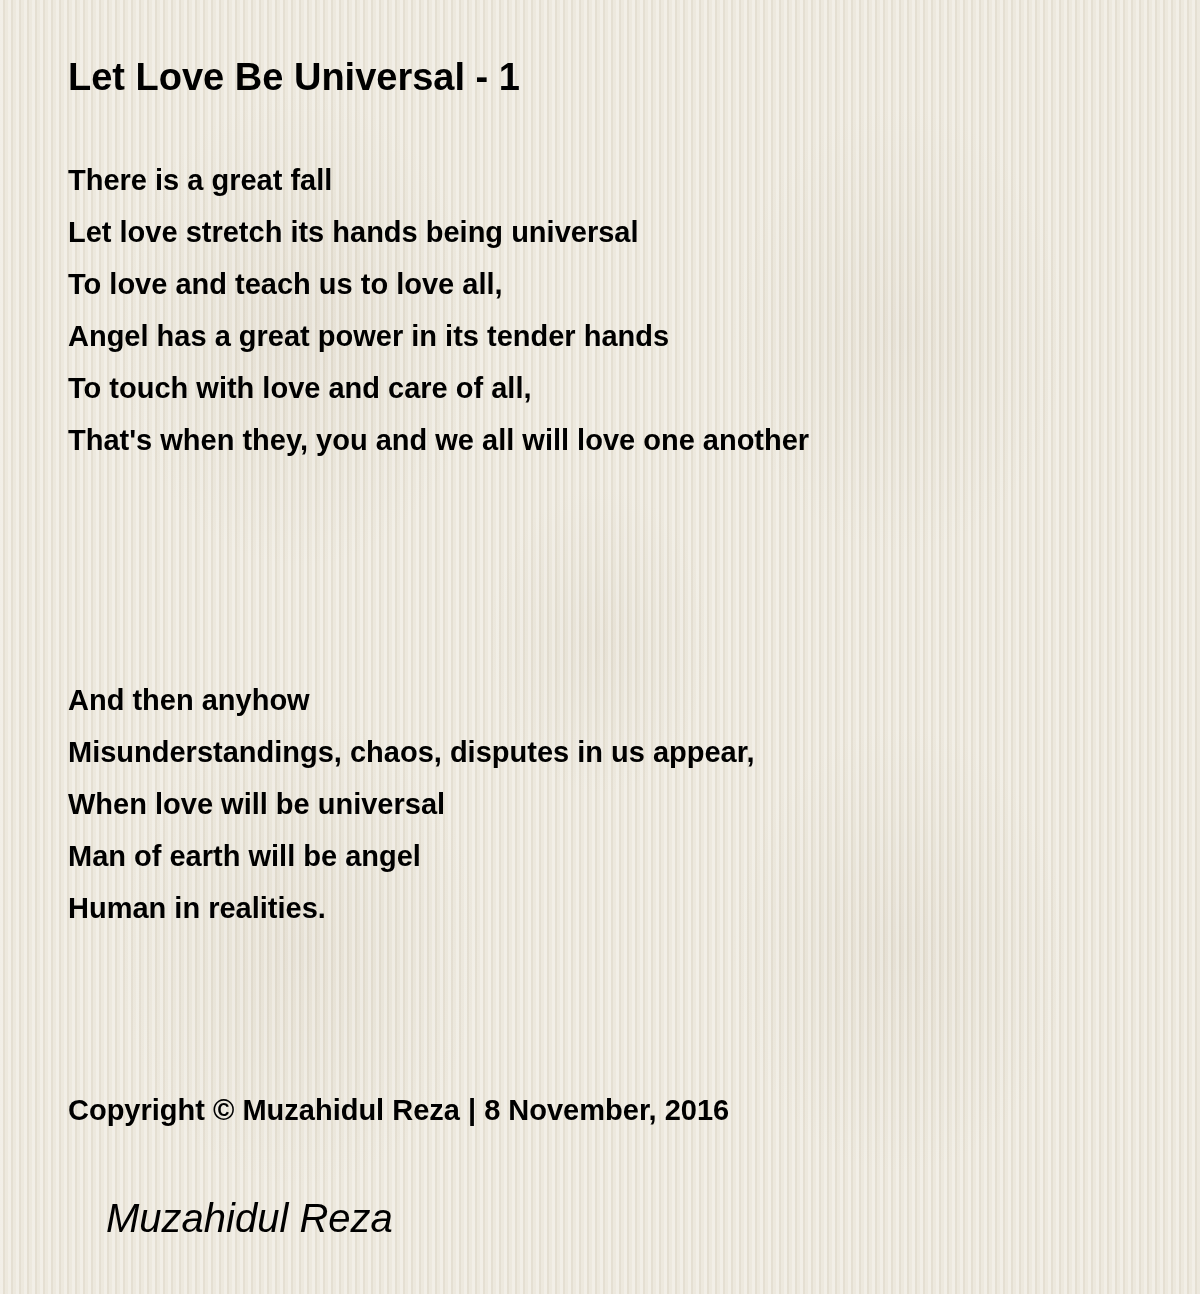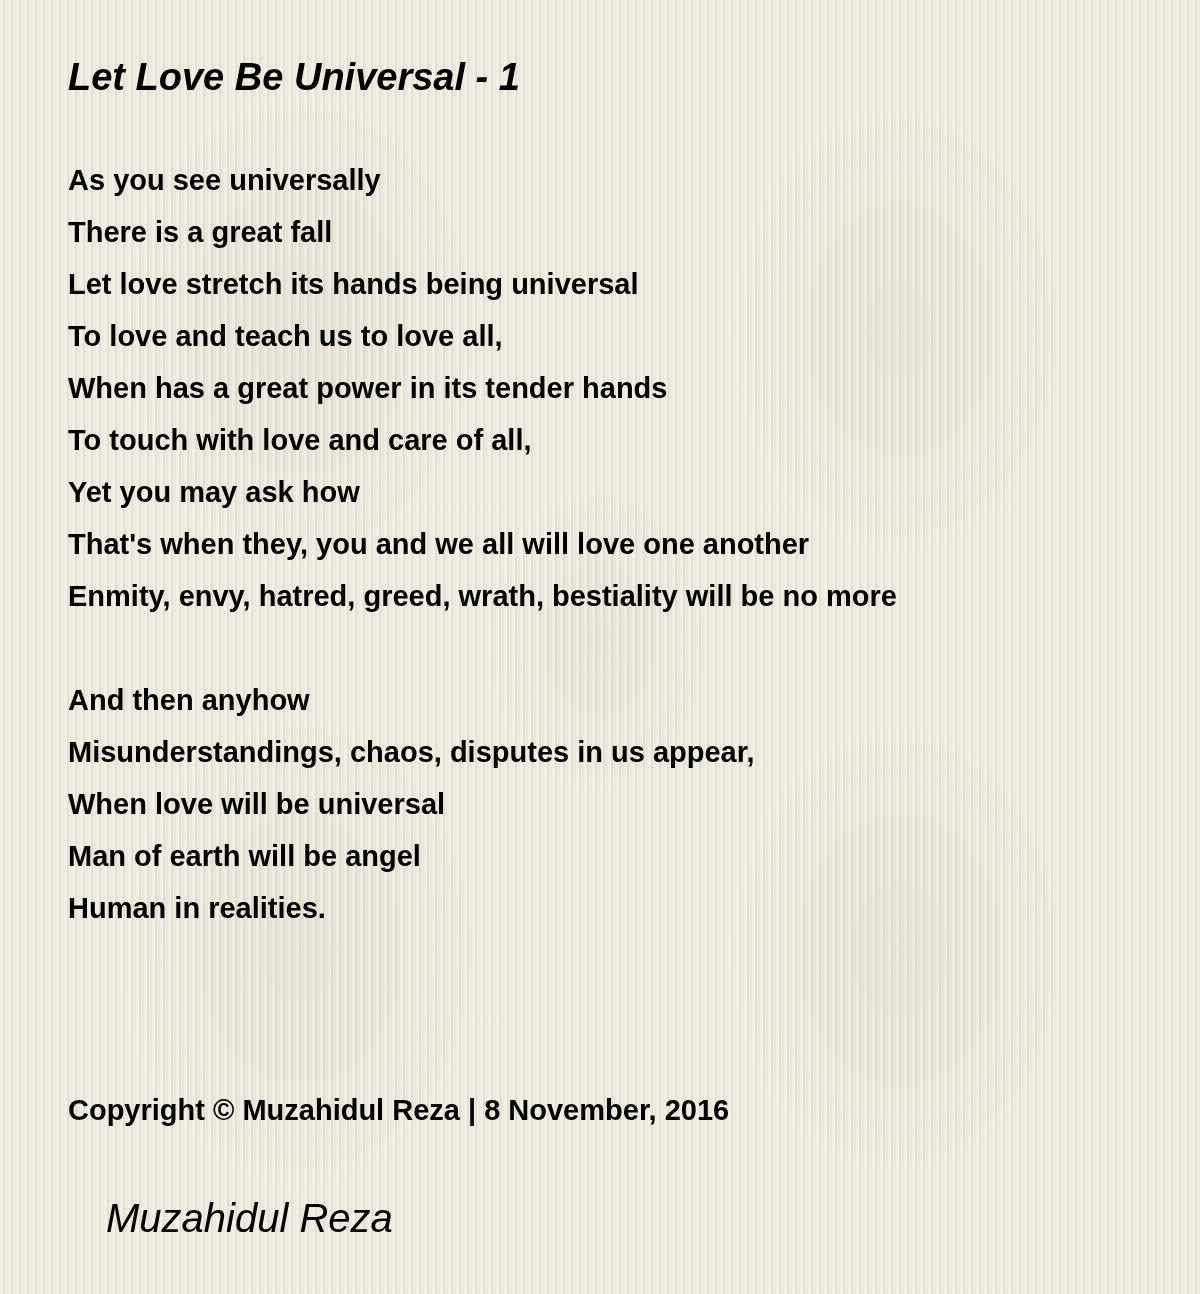--- a/index.html
+++ b/index.html
@@ -33,21 +33,20 @@
     }
     .poem-title {
       position: absolute;
       left: 0;
       top: 54px;
       margin: 0;
       font-size: 38px;
       font-weight: bold;
       line-height: 46px;
       white-space: nowrap;
-      font-style: italic;
     }
     .stanza {
       position: absolute;
       left: 0;
       margin: 0;
       padding: 0;
       list-style: none;
     }
     .stanza-1 { top: 154px; }
     .stanza-2 { top: 674px; }
@@ -79,29 +78,26 @@
       margin-left: 36px;
     }
   </style>
 </head>
 <body>
 
 <div class="poem-card">
   <h1 class="poem-title">Let Love Be Universal - 1</h1>
 
   <ul class="stanza stanza-1">
-    <li class="poem-line">As you see universally</li>
     <li class="poem-line">There is a great fall</li>
     <li class="poem-line">Let love stretch its hands being universal</li>
     <li class="poem-line">To love and teach us to love all,</li>
-    <li class="poem-line">When has a great power in its tender hands</li>
+    <li class="poem-line">Angel has a great power in its tender hands</li>
     <li class="poem-line">To touch with love and care of all,</li>
-    <li class="poem-line">Yet you may ask how</li>
     <li class="poem-line">That's when they, you and we all will love one another</li>
-    <li class="poem-line">Enmity, envy, hatred, greed, wrath, bestiality will be no more</li>
   </ul>
 
   <ul class="stanza stanza-2">
     <li class="poem-line">And then anyhow</li>
     <li class="poem-line">Misunderstandings, chaos, disputes in us appear,</li>
     <li class="poem-line">When love will be universal</li>
     <li class="poem-line">Man of earth will be angel</li>
     <li class="poem-line">Human in realities.</li>
   </ul>
 

